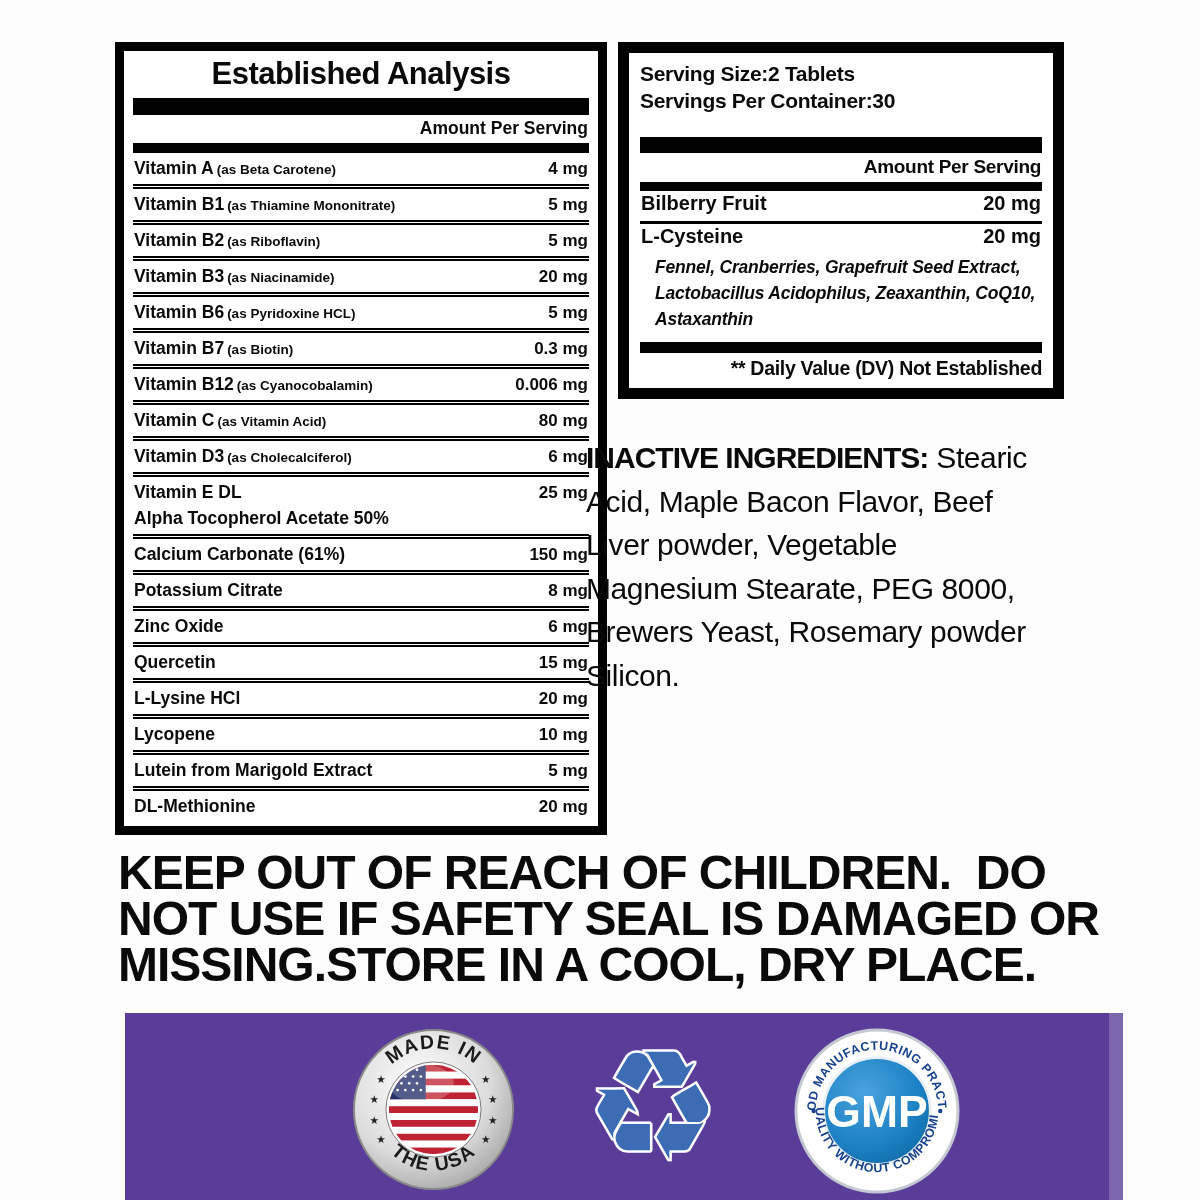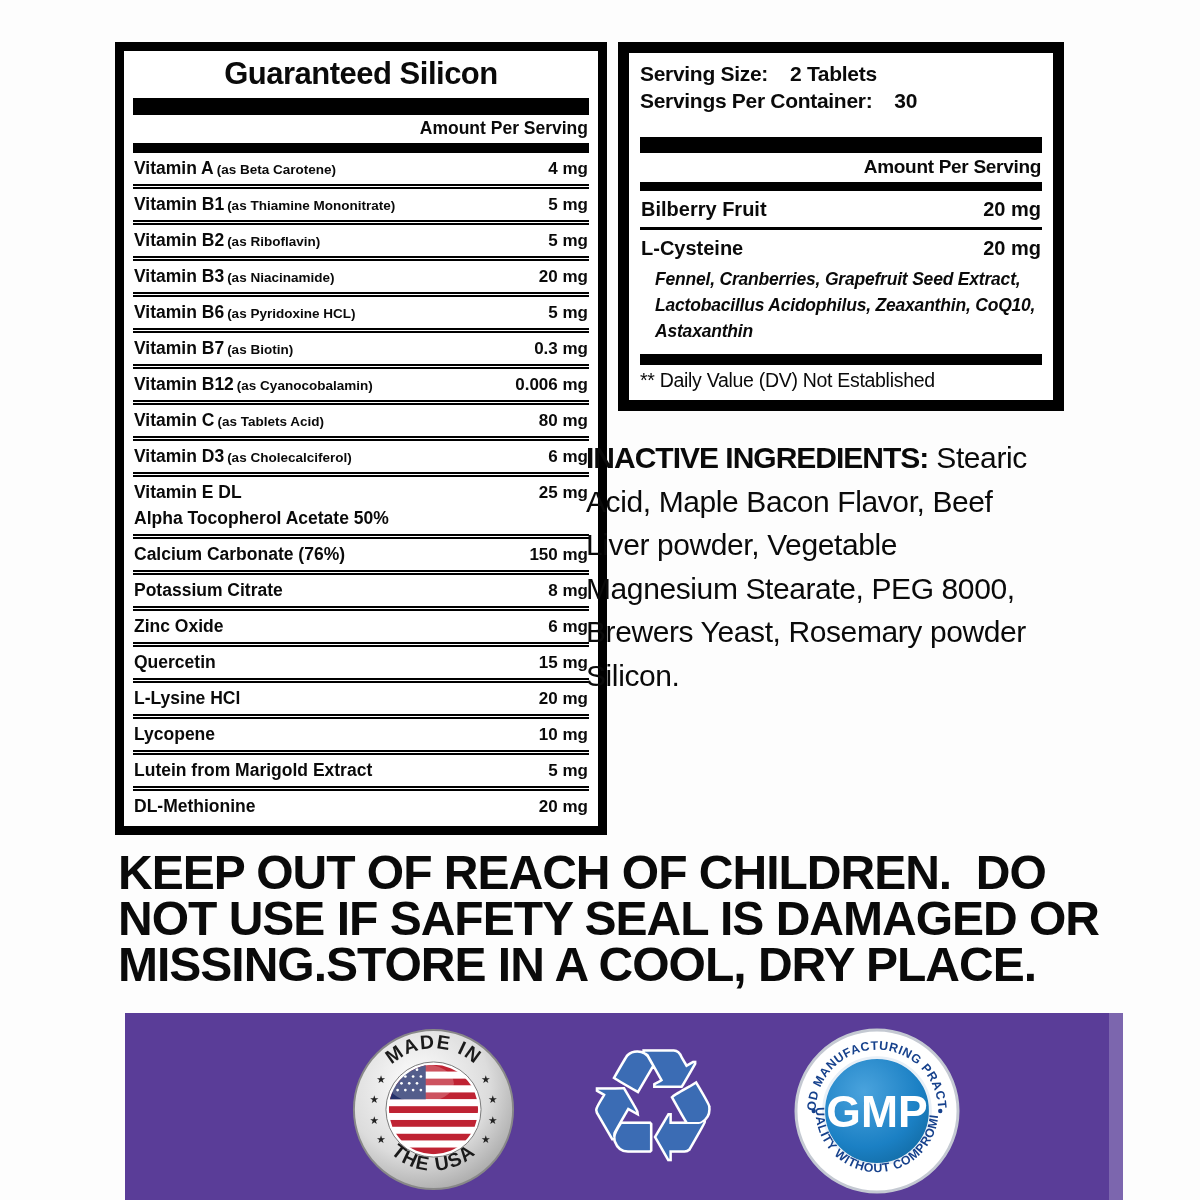--- a/index.html
+++ b/index.html
@@ -41,37 +41,37 @@
   .ga-row:last-child { border-bottom: none; }
   .ga-row-main { display: flex; justify-content: space-between; align-items: center; }
   .ga-name { font-size: 17.5px; font-weight: 700; }
   .ga-detail { font-size: 13.5px; font-weight: 700; margin-left: 3px; }
   .ga-amt { font-size: 17px; font-weight: 700; white-space: nowrap; }
   .ga-sub { font-size: 17.5px; font-weight: 700; margin-top: 5px; }
 
   
   .sf-inner { padding: 7px 11px 8px; }
   .sf-serving-line { font-size: 21px; font-weight: 800; line-height: 27px; letter-spacing: -0.3px; }
-  .sf-serving-line .v { font-weight: 600; margin-left: 22px; }
+  .sf-serving-line .v { font-weight: 600; margin-left: 0; }
   .sf-gap { height: 23px; }
   .sf-header { text-align: right; font-weight: 800; font-size: 19px; padding: 3px 1px 4px; letter-spacing: -0.3px; }
   .sf-bar1 { height: 16px; }
   .sf-bar2 { height: 9px; }
   .sf-row {
     display: flex; justify-content: space-between; align-items: flex-end;
-    padding: 7px 1px 6px; font-size: 20px; font-weight: 700;
+    padding: 1px 1px 6px; font-size: 20px; font-weight: 700;
   }
   .sf-rows .sf-row { border-bottom: 3.5px solid #000; }
   .sf-rows .sf-row:last-child { border-bottom: none; }
   .sf-blend {
     font-style: italic; font-weight: 700; font-size: 17.5px;
     line-height: 26px; padding: 0 2px 10px 15px; letter-spacing: -0.2px;
   }
   .sf-bar3 { height: 11px; }
-  .sf-foot { font-weight: 400; font-size: 19.5px; padding-top: 4px; letter-spacing: -0.3px; }
+  .sf-foot { font-weight: 700; font-size: 19.5px; padding-top: 4px; letter-spacing: -0.3px; text-align: right; }
 
   
   #inactive {
     position: absolute; left: 586px; top: 436px; width: 468px;
     font-size: 30px; line-height: 43.5px; letter-spacing: -0.4px;
     font-weight: 500;
   }
   #inactive .label { font-weight: 800; letter-spacing: -1px; }
 
   
@@ -95,21 +95,21 @@
   #recycle-badge { left: 448px; top: 10px; }
   #gmp-badge { left: 668px; top: 14px; }
 </style>
 </head>
 <body>
 
 <div class="canvas">
 
   <div class="panel" id="ga-panel">
     <div class="ga-inner">
-      <div class="ga-title">Guaranteed Silicon</div>
+      <div class="ga-title">Established Analysis</div>
       <div class="bar bar-thick"></div>
       <div class="amount-header">Amount Per Serving</div>
       <div class="bar bar-mid"></div>
       <div>
           <div class="ga-row">
             <div class="ga-row-main">
               <span><span class="ga-name">Vitamin A</span><span class="ga-detail">(as Beta Carotene)</span></span>
               <span class="ga-amt">4 mg</span>
             </div>
           </div>
@@ -144,40 +144,40 @@
             </div>
           </div>
           <div class="ga-row">
             <div class="ga-row-main">
               <span><span class="ga-name">Vitamin B12</span><span class="ga-detail">(as Cyanocobalamin)</span></span>
               <span class="ga-amt">0.006 mg</span>
             </div>
           </div>
           <div class="ga-row">
             <div class="ga-row-main">
-              <span><span class="ga-name">Vitamin C</span><span class="ga-detail">(as Tablets Acid)</span></span>
+              <span><span class="ga-name">Vitamin C</span><span class="ga-detail">(as Vitamin Acid)</span></span>
               <span class="ga-amt">80 mg</span>
             </div>
           </div>
           <div class="ga-row">
             <div class="ga-row-main">
               <span><span class="ga-name">Vitamin D3</span><span class="ga-detail">(as Cholecalciferol)</span></span>
               <span class="ga-amt">6 mg</span>
             </div>
           </div>
           <div class="ga-row">
             <div class="ga-row-main">
               <span><span class="ga-name">Vitamin E DL</span></span>
               <span class="ga-amt">25 mg</span>
             </div>
             <div class="ga-sub">Alpha Tocopherol Acetate 50%</div>
           </div>
           <div class="ga-row">
             <div class="ga-row-main">
-              <span><span class="ga-name">Calcium Carbonate (76%)</span></span>
+              <span><span class="ga-name">Calcium Carbonate (61%)</span></span>
               <span class="ga-amt">150 mg</span>
             </div>
           </div>
           <div class="ga-row">
             <div class="ga-row-main">
               <span><span class="ga-name">Potassium Citrate</span></span>
               <span class="ga-amt">8 mg</span>
             </div>
           </div>
           <div class="ga-row">

